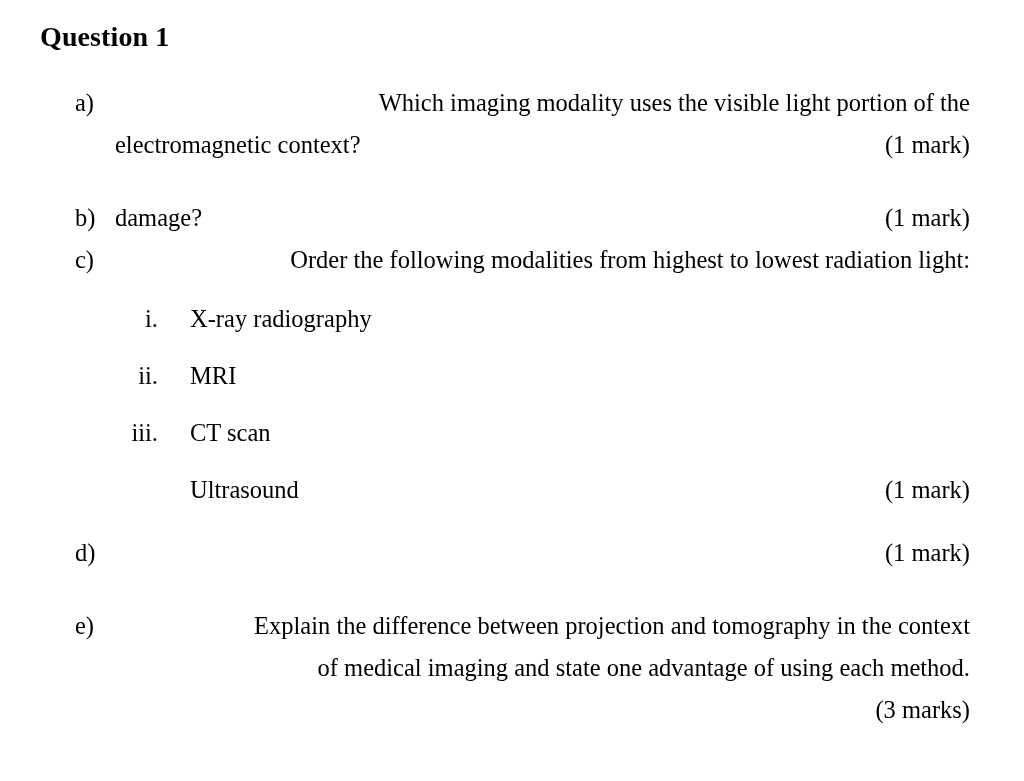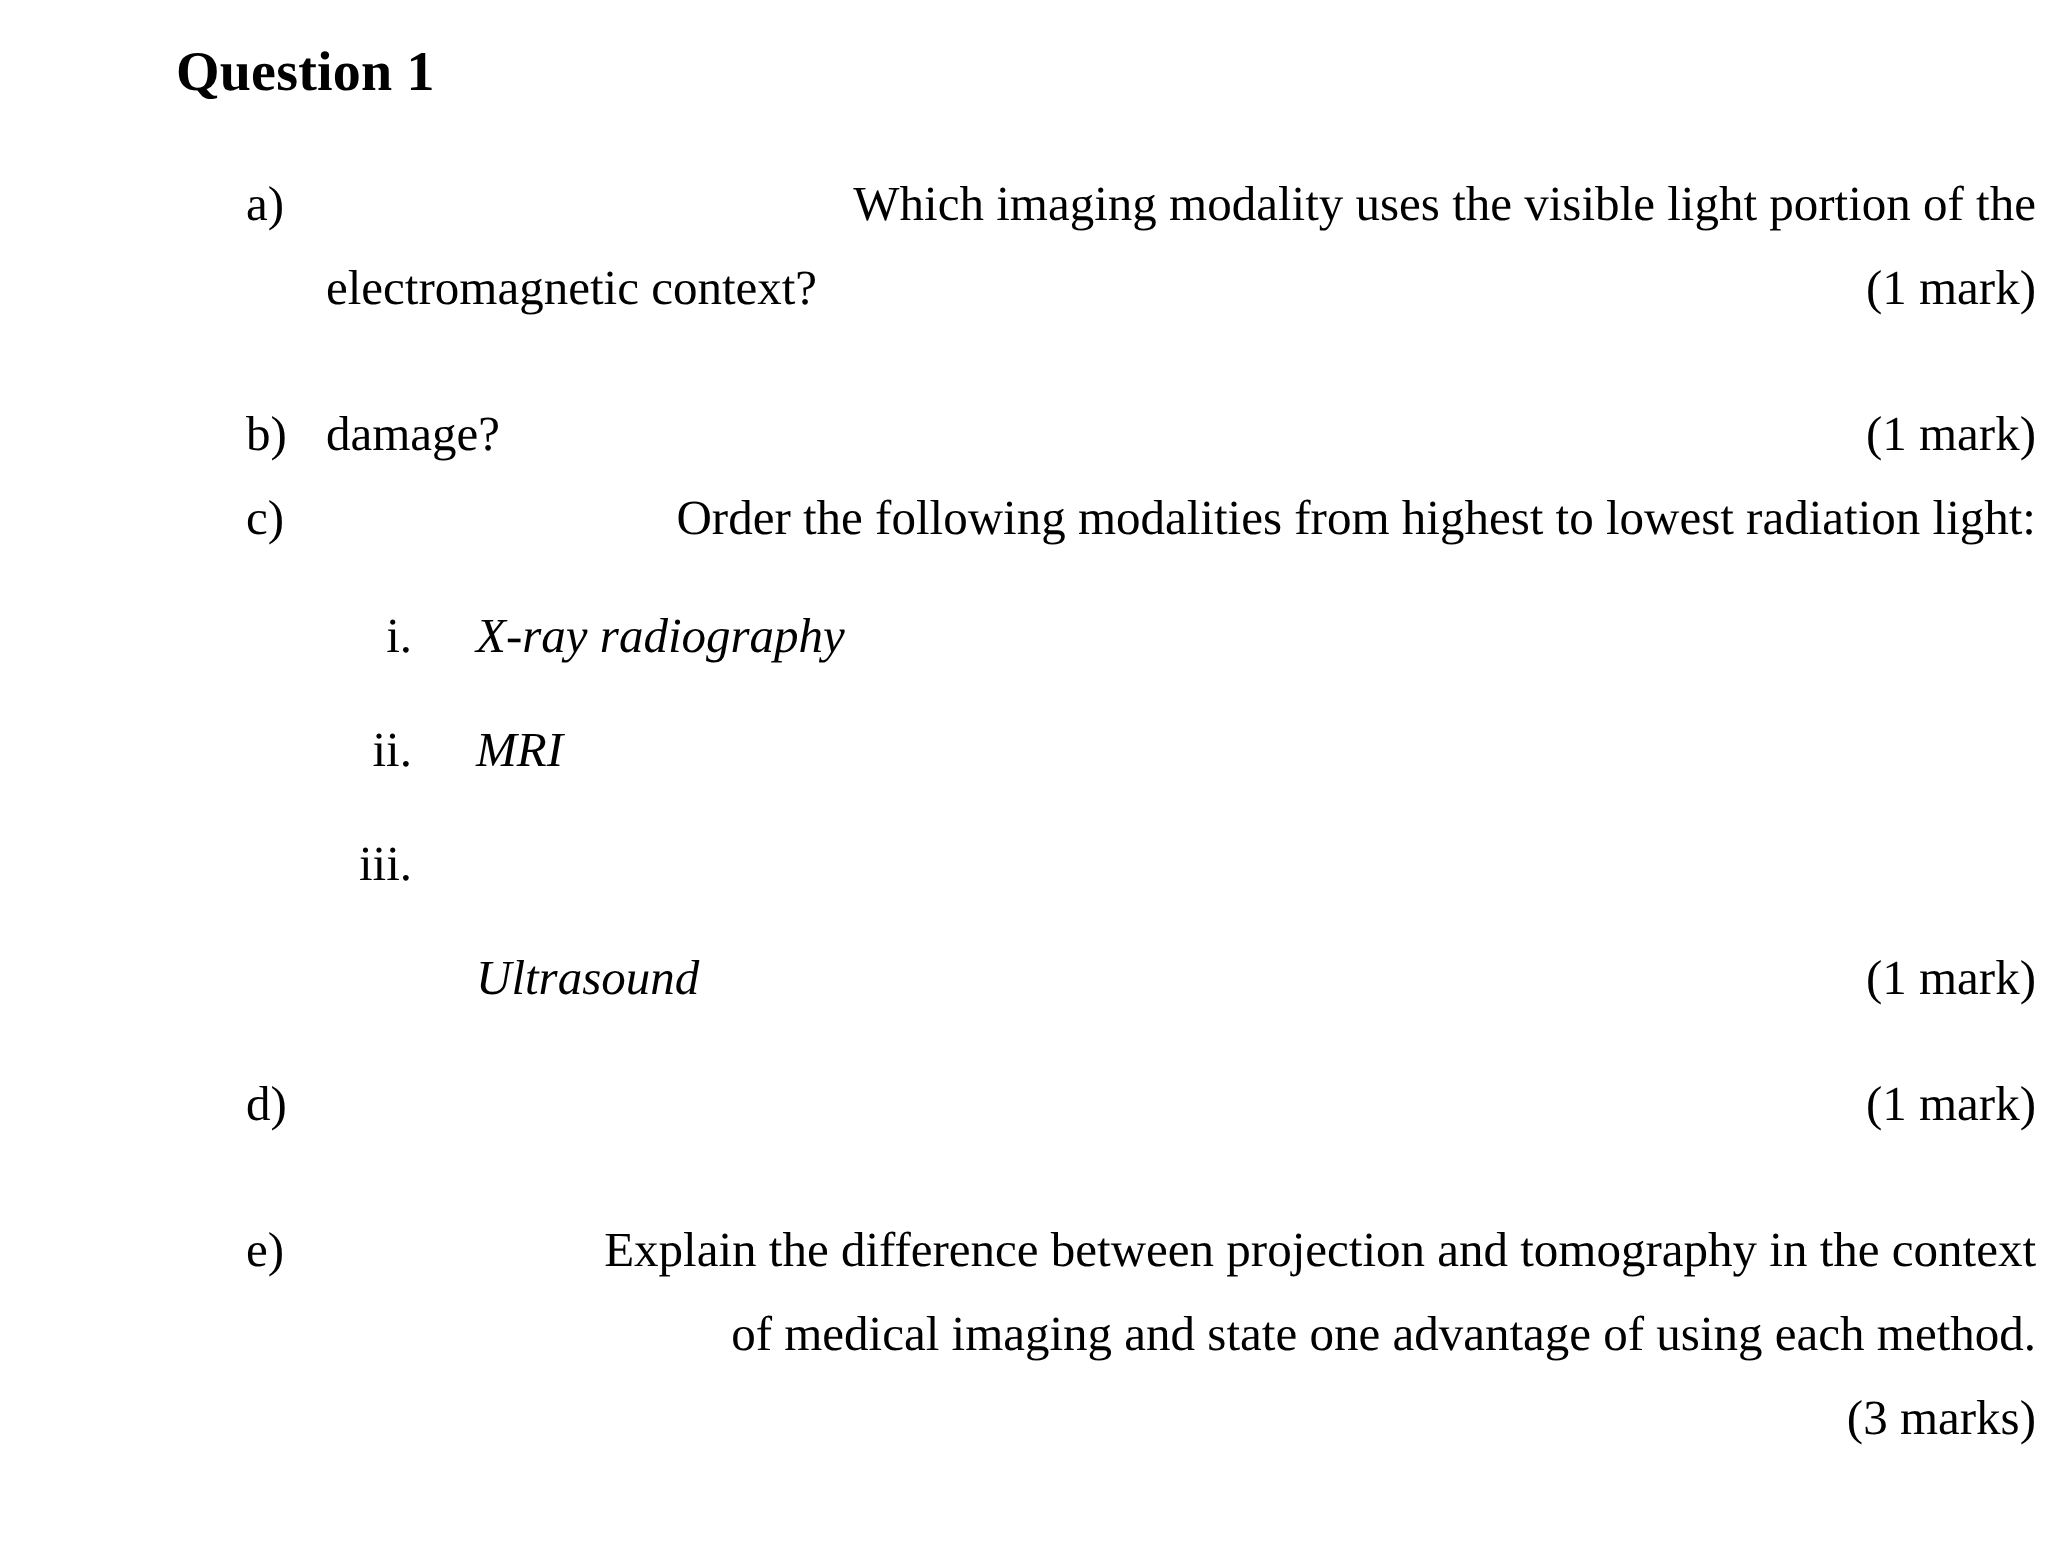--- a/index.html
+++ b/index.html
@@ -16,21 +16,20 @@
     color: #000000;
     -webkit-font-smoothing: antialiased;
   }
 
   .page {
     position: relative;
     width: 849px;
     height: 781px;
     box-sizing: border-box;
     padding: 0;
-    margin-left: 48px;
   }
 
   
   .page-title {
     position: absolute;
     left: 40px;
     top: 20px;
     font-size: 28px;
     font-weight: bold;
     letter-spacing: 0.1px;
@@ -115,21 +114,20 @@
     left: 78px;
     width: 80px;
     text-align: right;
     white-space: nowrap;
   }
 
   .ritem .rtext {
     position: absolute;
     left: 190px;
     white-space: nowrap;
-    font-style: italic;
   }
 
   .ritem .marks {
     position: absolute;
     right: 54px;
     top: 0;
   }
 </style>
 </head>
 <body>
@@ -171,20 +169,21 @@
         <span class="rtext">X-ray radiography</span>
       </div>
 
       <div class="ritem">
         <span class="rmarker">ii.</span>
         <span class="rtext">MRI</span>
       </div>
 
       <div class="ritem">
         <span class="rmarker">iii.</span>
+        <span class="rtext">CT scan</span>
       </div>
 
       <div class="ritem">
         <span class="rtext">Ultrasound</span>
         <span class="marks">(1 mark)</span>
       </div>
 
     </div>
 
     <div class="qitem">

